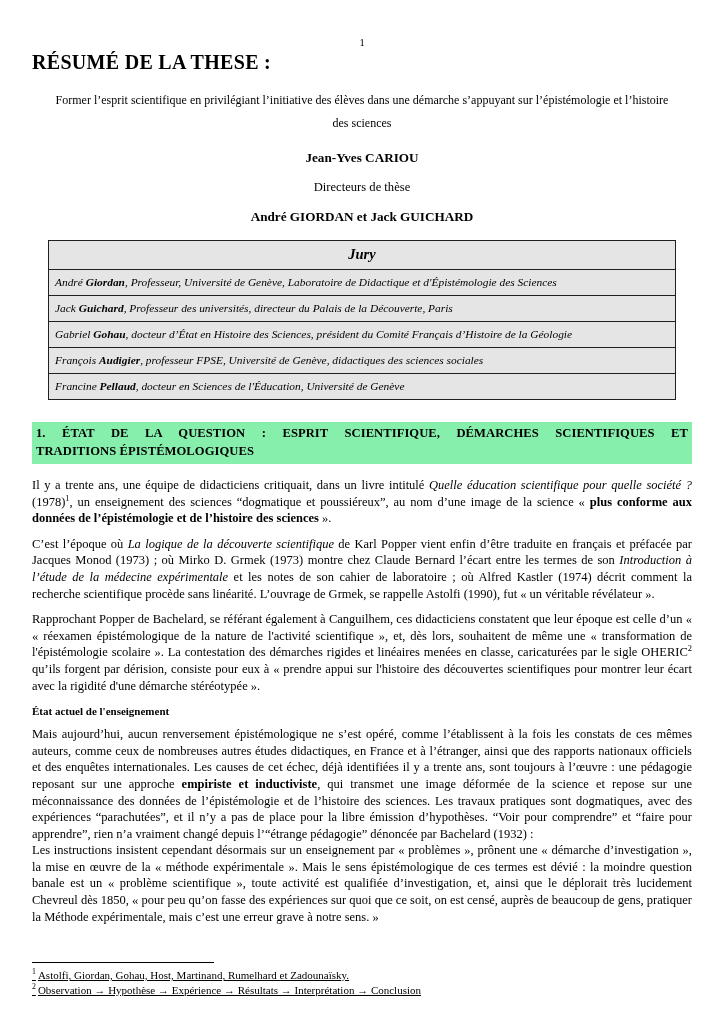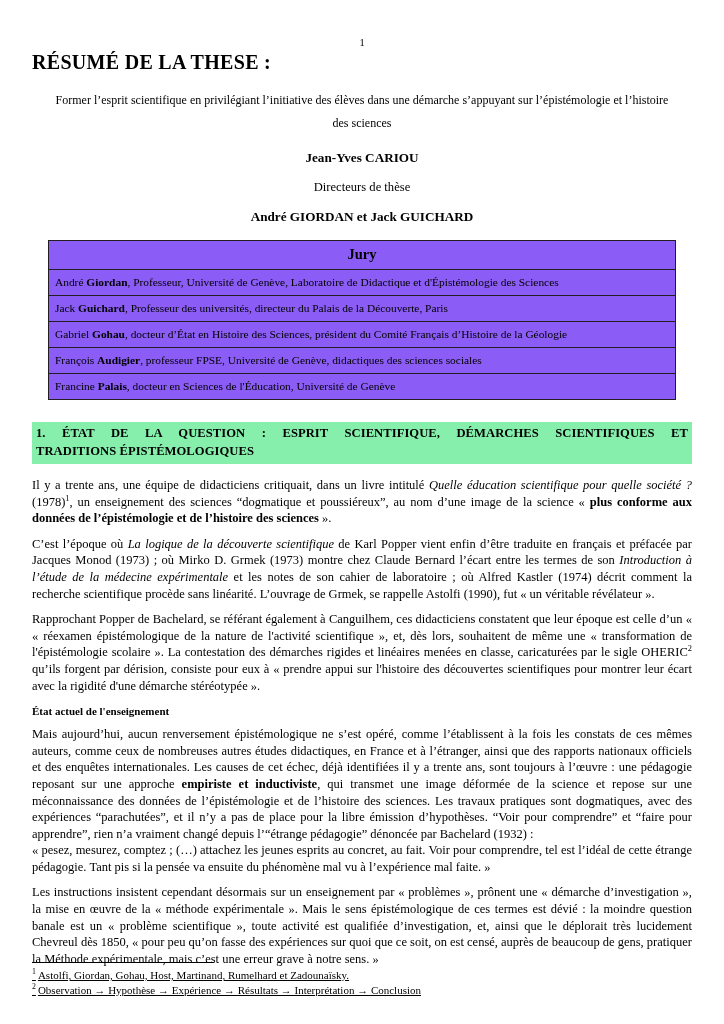--- a/index.html
+++ b/index.html
@@ -67,25 +67,26 @@
 
   
   .jury-table {
     width: 628px;
     margin: 0 auto 22px auto;
     border-collapse: collapse;
     table-layout: fixed;
   }
   .jury-table td {
     border: 1px solid #231f20;
-    background: #8b5cf6;
+    background: #e5e5e5;
     padding: 3px 6px 4px 6px;
     font-size: 11.4px;
     line-height: 15px;
     vertical-align: middle;
+    font-style: italic;
   }
   .jury-table td.jury-head {
     text-align: center;
     font-size: 14.5px;
     font-weight: bold;
     padding: 4px 6px 5px 6px;
     line-height: 19px;
   }
   .jury-row-cell { height: 18px; }
   .jury-row-cell b { font-weight: bold; }
@@ -192,41 +193,40 @@
       <tr>
         <td class="jury-row-cell"><span>Jack </span><b>Guichard</b><span>, Professeur des universités, directeur du Palais de la Découverte, Paris</span></td>
       </tr>
       <tr>
         <td class="jury-row-cell"><span>Gabriel </span><b>Gohau</b><span>, docteur d’État en Histoire des Sciences, président du Comité Français d’Histoire de la Géologie</span></td>
       </tr>
       <tr>
         <td class="jury-row-cell"><span>François </span><b>Audigier</b><span>, professeur FPSE, Université de Genève, didactiques des sciences sociales</span></td>
       </tr>
       <tr>
-        <td class="jury-row-cell"><span>Francine </span><b>Palais</b><span>, docteur en Sciences de l'Éducation, Université de Genève</span></td>
+        <td class="jury-row-cell"><span>Francine </span><b>Pellaud</b><span>, docteur en Sciences de l'Éducation, Université de Genève</span></td>
       </tr>
     </tbody>
   </table>
 
   <div class="section-heading">
     <span class="ln ln1">1. ÉTAT DE LA QUESTION : ESPRIT SCIENTIFIQUE, DÉMARCHES SCIENTIFIQUES ET</span>
     <span class="ln">TRADITIONS ÉPISTÉMOLOGIQUES</span>
   </div>
 
   <p class="body"><span>Il y a trente ans, une équipe de didacticiens critiquait, dans un livre intitulé </span><i>Quelle éducation scientifique pour quelle société ?</i><span> (1978)</span><sup>1</sup><span>, un enseignement des sciences “dogmatique et poussiéreux”, au nom d’une image de la science « </span><b>plus conforme aux données de l’épistémologie et de l’histoire des sciences</b><span> ».</span></p>
 
   <p class="body"><span>C’est l’époque où </span><i>La logique de la découverte scientifique</i><span> de Karl Popper vient enfin d’être traduite en français et préfacée par Jacques Monod (1973) ; où Mirko D. Grmek (1973) montre chez Claude Bernard l’écart entre les termes de son </span><i>Introduction à l’étude de la médecine expérimentale</i><span> et les notes de son cahier de laboratoire ; où Alfred Kastler (1974) décrit comment la recherche scientifique procède sans linéarité. L’ouvrage de Grmek, se rappelle Astolfi (1990), fut « un véritable révélateur ».</span></p>
 
   <p class="body"><span>Rapprochant Popper de Bachelard, se référant également à Canguilhem, ces didacticiens constatent que leur époque est celle d’un « « réexamen épistémologique de la nature de l'activité scientifique », et, dès lors, souhaitent de même une « transformation de l'épistémologie scolaire ». La contestation des démarches rigides et linéaires menées en classe, caricaturées par le sigle OHERIC</span><sup>2</sup><span> qu’ils forgent par dérision, consiste pour eux à « prendre appui sur l'histoire des découvertes scientifiques pour montrer leur écart avec la rigidité d'une démarche stéréotypée ».</span></p>
 
   <div class="subhead">État actuel de l'enseignement</div>
 
   <p class="body tight"><span>Mais aujourd’hui, aucun renversement épistémologique ne s’est opéré, comme l’établissent à la fois les constats de ces mêmes auteurs, comme ceux de nombreuses autres études didactiques, en France et à l’étranger, ainsi que des rapports nationaux officiels et des enquêtes internationales. Les causes de cet échec, déjà identifiées il y a trente ans, sont toujours à l’œuvre : une pédagogie reposant sur une approche </span><b>empiriste et inductiviste</b><span>, qui transmet une image déformée de la science et repose sur une méconnaissance des données de l’épistémologie et de l’histoire des sciences. Les travaux pratiques sont dogmatiques, avec des expériences “parachutées”, et il n’y a pas de place pour la libre émission d’hypothèses. “Voir pour comprendre” et “faire pour apprendre”, rien n’a vraiment changé depuis l’“étrange pédagogie” dénoncée par Bachelard (1932) :</span></p>
 
-  <p class="quote">« pesez, mesurez, comptez ; (…) attachez les jeunes esprits au concret, au fait. Voir pour comprendre, tel est l’idéal de cette étrange pédagogie. Tant pis si la pensée va ensuite du phénomène mal vu à l’expérience mal faite. »</p>
 
   <p class="body">Les instructions insistent cependant désormais sur un enseignement par « problèmes », prônent une « démarche d’investigation », la mise en œuvre de la « méthode expérimentale ». Mais le sens épistémologique de ces termes est dévié : la moindre question banale est un « problème scientifique », toute activité est qualifiée d’investigation, et, ainsi que le déplorait très lucidement Chevreul dès 1850, « pour peu qu’on fasse des expériences sur quoi que ce soit, on est censé, auprès de beaucoup de gens, pratiquer la Méthode expérimentale, mais c’est une erreur grave à notre sens. »</p>
 
   <div class="footnotes">
     <div class="footnote-rule"></div>
     <p class="footnote"><sup>1</sup><span>Astolfi, Giordan, Gohau, Host, Martinand, Rumelhard et Zadounaïsky.</span></p>
     <p class="footnote"><sup>2</sup><span>Observation → Hypothèse → Expérience → Résultats → Interprétation → Conclusion</span></p>
   </div>
 
 </div>

